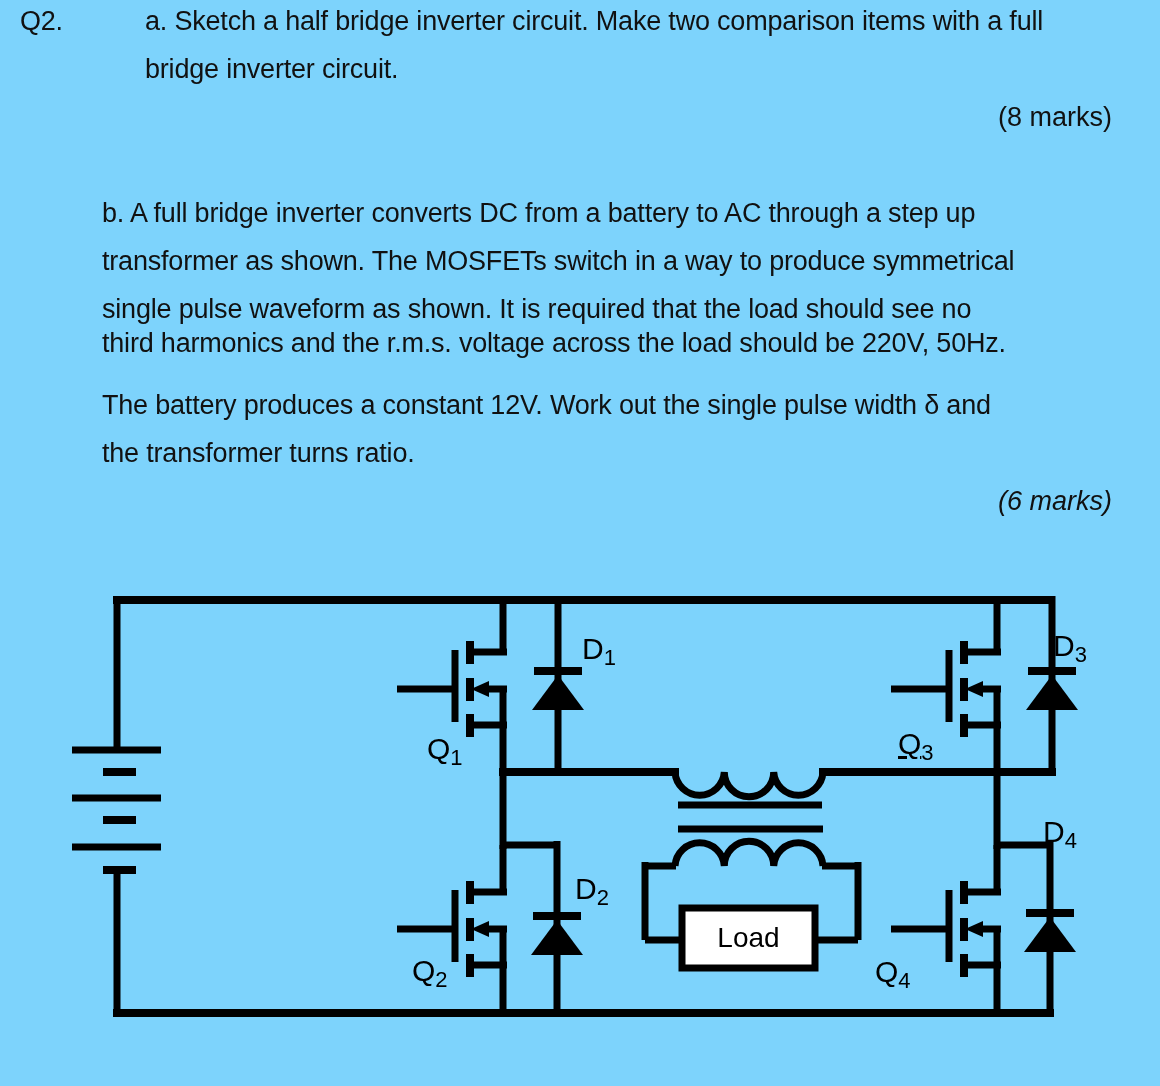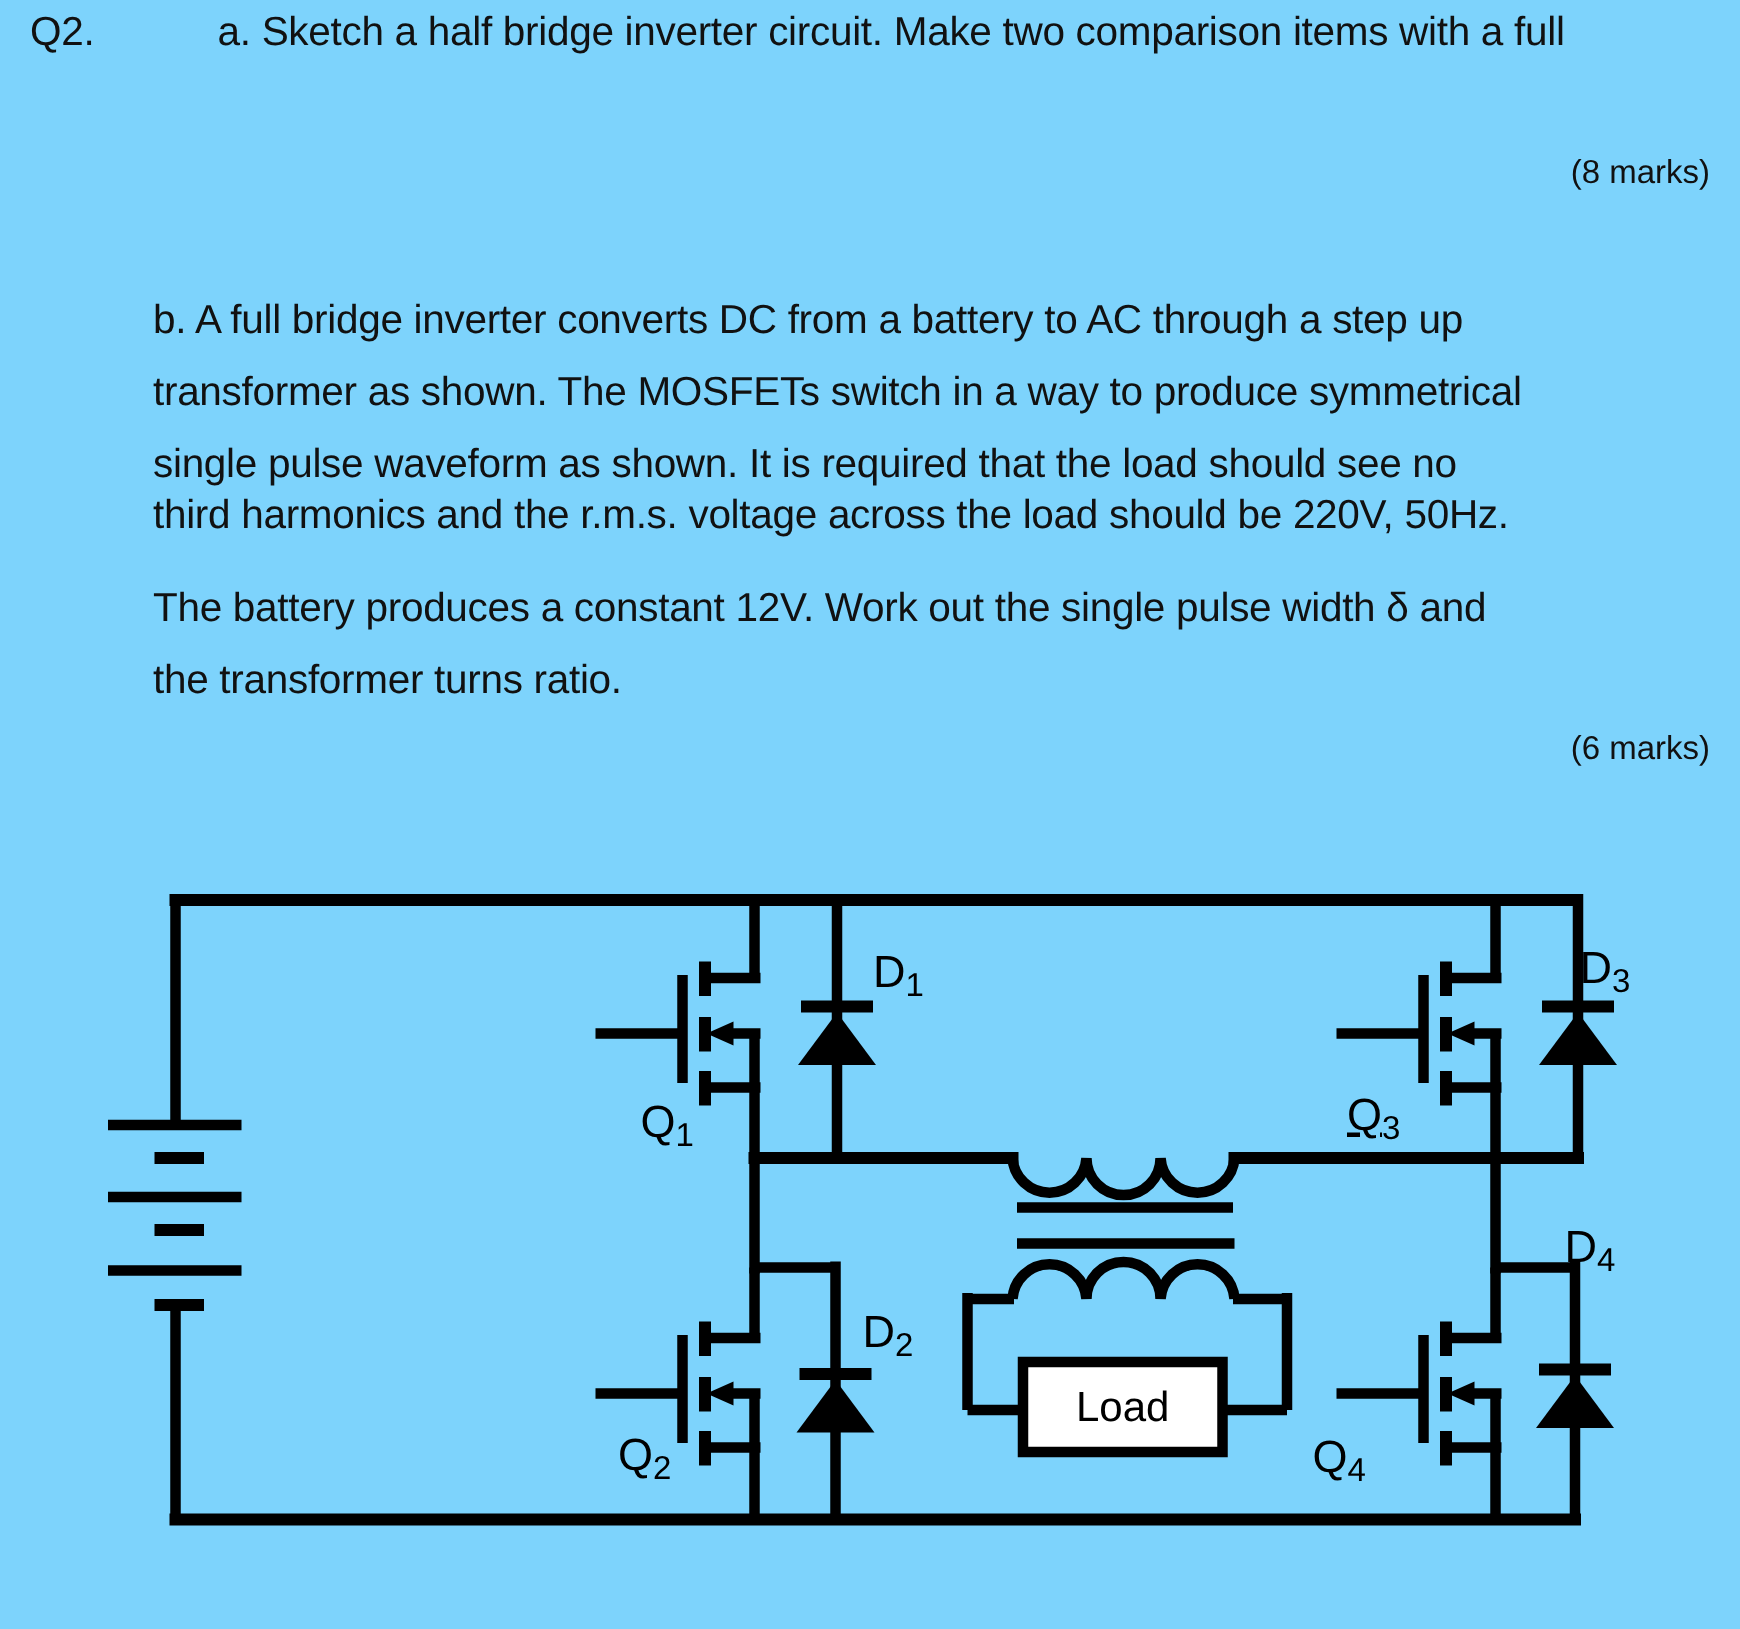--- a/index.html
+++ b/index.html
@@ -14,26 +14,26 @@
   .tline{
     position:absolute;
     font-size:27px;
     letter-spacing:-0.2px;
     white-space:nowrap;
     color:#111;
   }
   .q-num{left:20px;top:6px;}
   .a-line{left:145px;}
   .b-line{left:102px;}
-  .marks{position:absolute;right:20px;font-size:22px;color:#111;white-space:nowrap;}
+  .marks{position:absolute;right:48px;font-size:27px;color:#111;white-space:nowrap;}
   .a0{top:6px;} .a1{top:54px;}
   .ma{top:102px;}
   .b0{top:198px;} .b1{top:246px;} .b2{top:294px;}
   .b3{top:328px;} .b4{top:390px;} .b5{top:438px;}
-  .mb{top:486px;}
+  .mb{top:486px;font-style:italic;}
 
   svg.circuit{position:absolute;left:0;top:0;width:1160px;height:1086px;}
   .w7{stroke:#000;stroke-width:7;fill:none;}
   .w8{stroke:#000;stroke-width:8;fill:none;}
   .blk{fill:#000;stroke:none;}
   .box{fill:#ffffff;stroke:#000;stroke-width:7;}
 
   .clabel{
     position:absolute;
     font-size:30px;
@@ -49,20 +49,21 @@
     font-size:28px;color:#000;
   }
 </style>
 </head>
 <body>
 
 <div class="page">
 
   <div class="tline q-num">Q2.</div>
   <div class="tline a-line a0">a. Sketch a half bridge inverter circuit. Make two comparison items with a full</div>
+  <div class="tline a-line a1">bridge inverter circuit.</div>
   <div class="marks ma">(8 marks)</div>
 
   <div class="tline b-line b0">b. A full bridge inverter converts DC from a battery to AC through a step up</div>
   <div class="tline b-line b2">single pulse waveform as shown. It is required that the load should see no</div>
   <div class="tline b-line b1">transformer as shown. The MOSFETs switch in a way to produce symmetrical</div>
   <div class="tline b-line b3">third harmonics and the r.m.s. voltage across the load should be 220V, 50Hz.</div>
   <div class="tline b-line b4">The battery produces a constant 12V. Work out the single pulse width δ and</div>
   <div class="tline b-line b5">the transformer turns ratio.</div>
   <div class="marks mb">(6 marks)</div>
 

